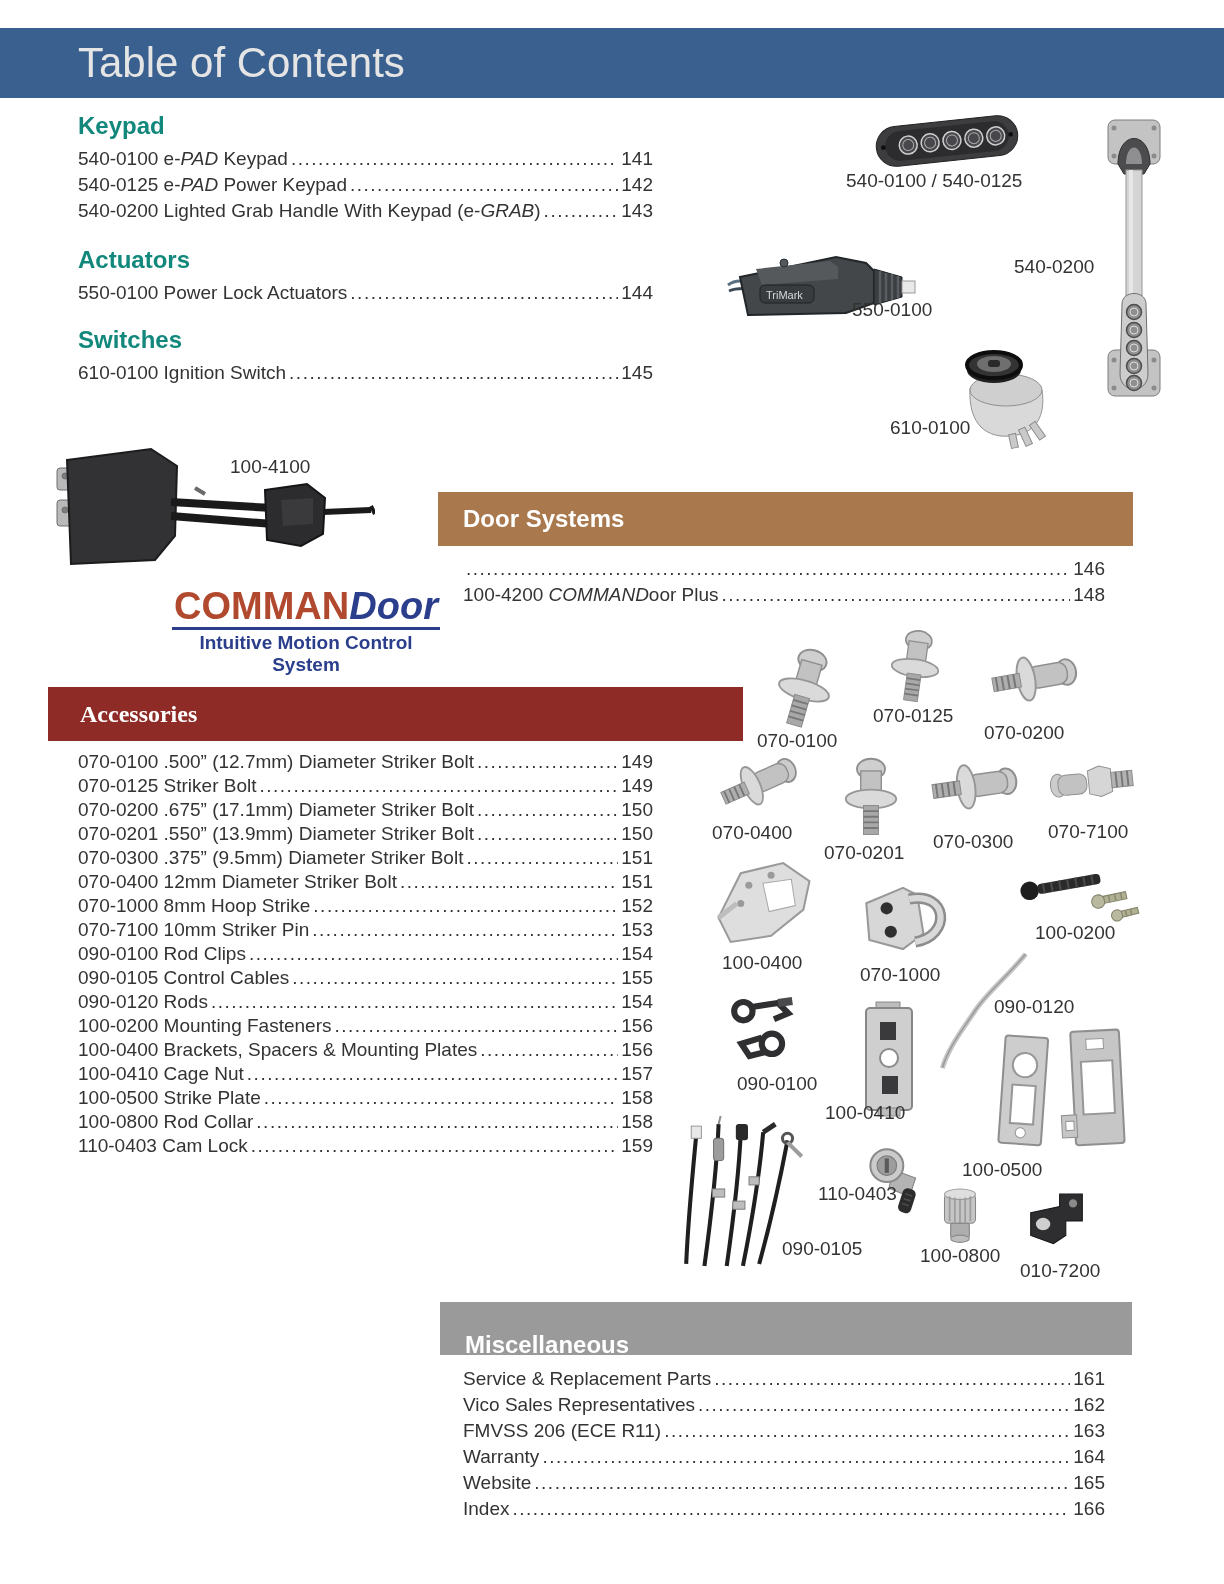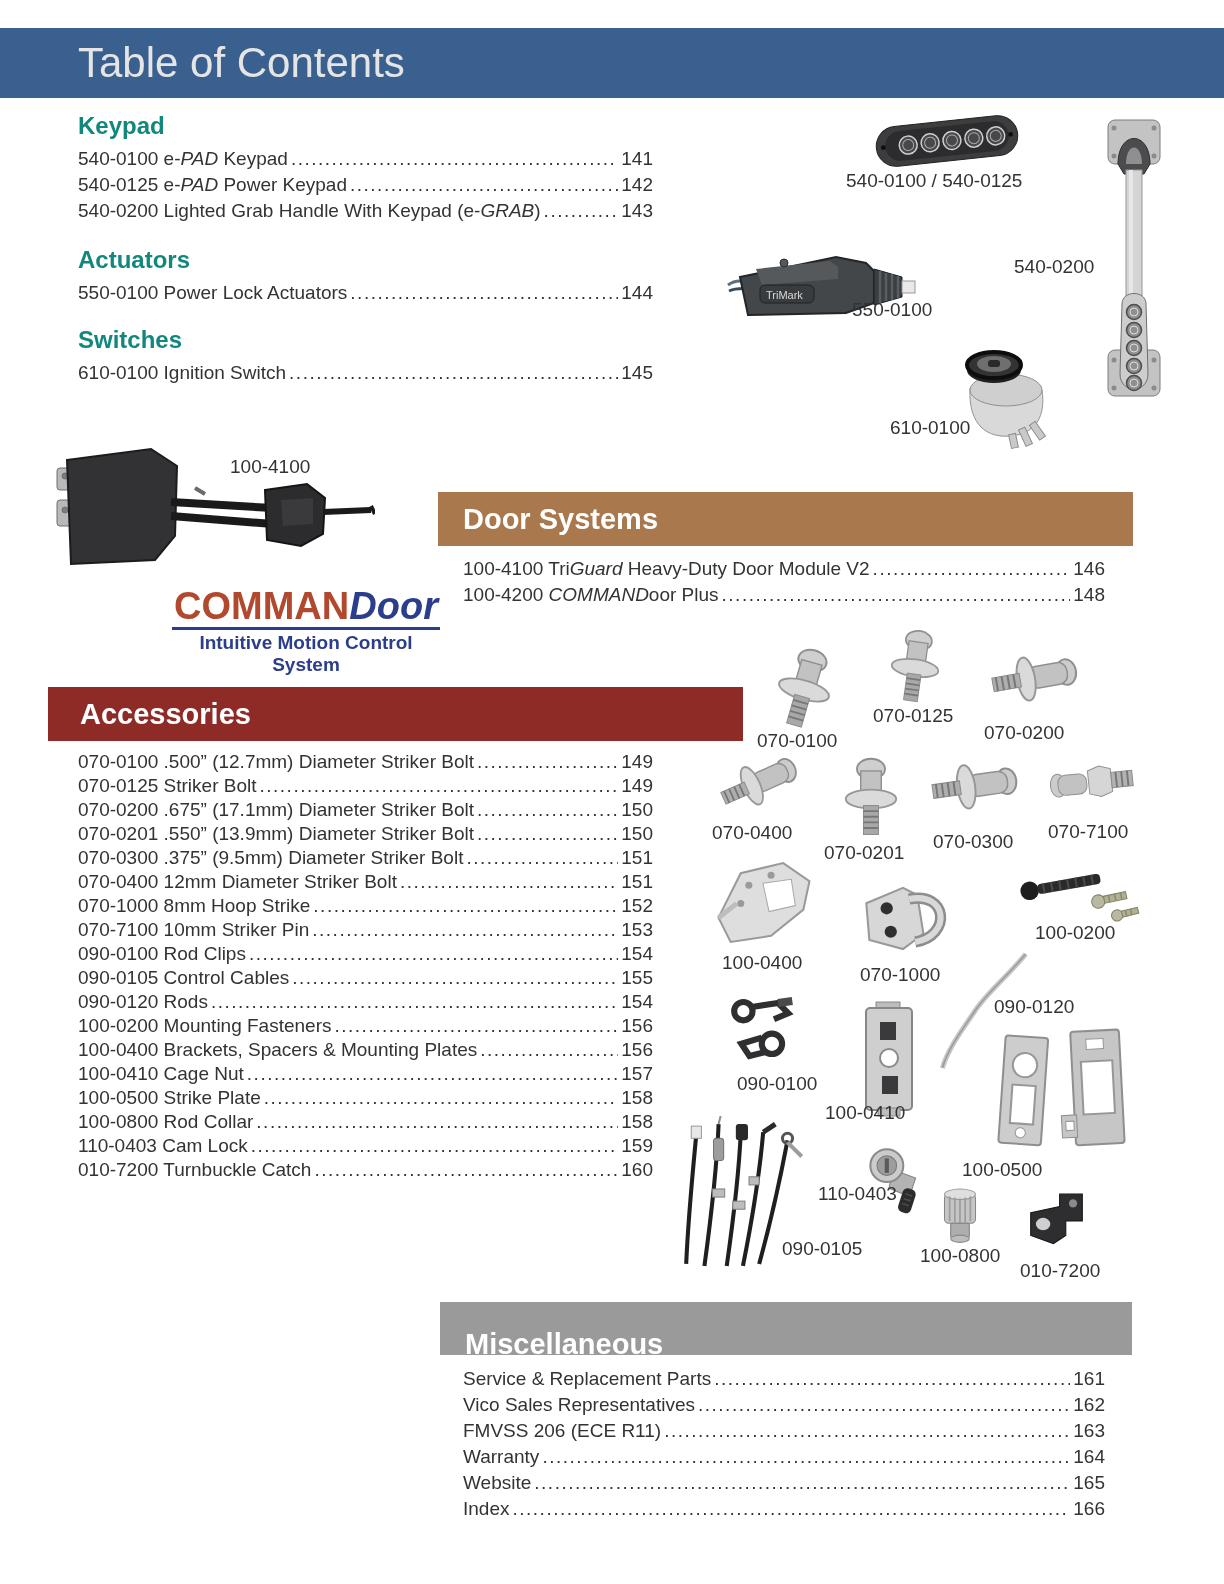--- a/index.html
+++ b/index.html
@@ -16,25 +16,25 @@
 
   
   .toc-list .toc-row{display:flex;align-items:baseline;font-size:19px;line-height:26px;white-space:nowrap;}
   .toc-list.tight .toc-row{line-height:24px;}
   .toc-row .lbl{flex:0 0 auto;}
   .toc-row .dots{flex:1 1 auto;overflow:hidden;margin:0 3px;}
   .toc-row .dots::after{content:"..........................................................................................................................";letter-spacing:1.5px;}
   .toc-row .pg{flex:0 0 auto;}
 
   
-  .bar{position:absolute;color:#fff;font-weight:bold;font-size:29px;}
+  .bar{position:absolute;color:#fff;font-weight:bold;font-size:24px;}
   .bar .bt{line-height:54px;}
   .bar-door{left:438px;top:492px;width:695px;height:54px;background:var(--brown,#A9784C);}
   .bar-door .bt{padding-left:25px;}
-  .bar-acc{left:48px;top:687px;width:695px;height:54px;background:var(--red,#8E2B27);}
+  .bar-acc{left:48px;top:687px;width:695px;height:54px;background:var(--red,#8E2B27);font-family:Liberation Serif, serif;}
   .bar-acc .bt{padding-left:32px;}
   .bar-misc{left:440px;top:1302px;width:692px;height:53px;background:var(--gray,#9A9A9A);}
   .bar-misc .bt{padding-left:25px;line-height:53px;margin-top:16px;}
 
   .toc-wide{position:absolute;width:642px;}
 
   
   .logo{position:absolute;left:168px;top:586px;width:276px;text-align:center;}
   .logo .l1{font-size:38px;font-weight:bold;letter-spacing:0px;line-height:40px;}
   .logo .l1 .p1{color:var(--logo-orange,#B1492E);}
@@ -115,21 +115,20 @@
           <span class="pg">145</span>
         </div>
       </div>
   </div>
 
   <div class="bar bar-door">
     <div class="bt">Door Systems</div>
   </div>
   <div class="toc-wide toc-list" style="left:463px;top:556px;">
       <div class="toc-row">
-        <span class="lbl">100-4100 Tri<i>Guard</i> Heavy-Duty Door Module V2</span>
         <span class="dots"></span>
         <span class="pg">146</span>
       </div>
       <div class="toc-row">
         <span class="lbl">100-4200 <i>COMMAND</i>oor Plus</span>
         <span class="dots"></span>
         <span class="pg">148</span>
       </div>
     </div>
 
@@ -214,25 +213,20 @@
       </div>
       <div class="toc-row">
         <span class="lbl">100-0800 Rod Collar</span>
         <span class="dots"></span>
         <span class="pg">158</span>
       </div>
       <div class="toc-row">
         <span class="lbl">110-0403 Cam Lock</span>
         <span class="dots"></span>
         <span class="pg">159</span>
-      </div>
-      <div class="toc-row">
-        <span class="lbl">010-7200 Turnbuckle Catch</span>
-        <span class="dots"></span>
-        <span class="pg">160</span>
       </div>
     </div>
 
   <div class="bar bar-misc">
     <div class="bt">Miscellaneous</div>
   </div>
   <div class="toc-wide toc-list" style="left:463px;top:1366px;">
       <div class="toc-row">
         <span class="lbl">Service &amp; Replacement Parts</span>
         <span class="dots"></span>

